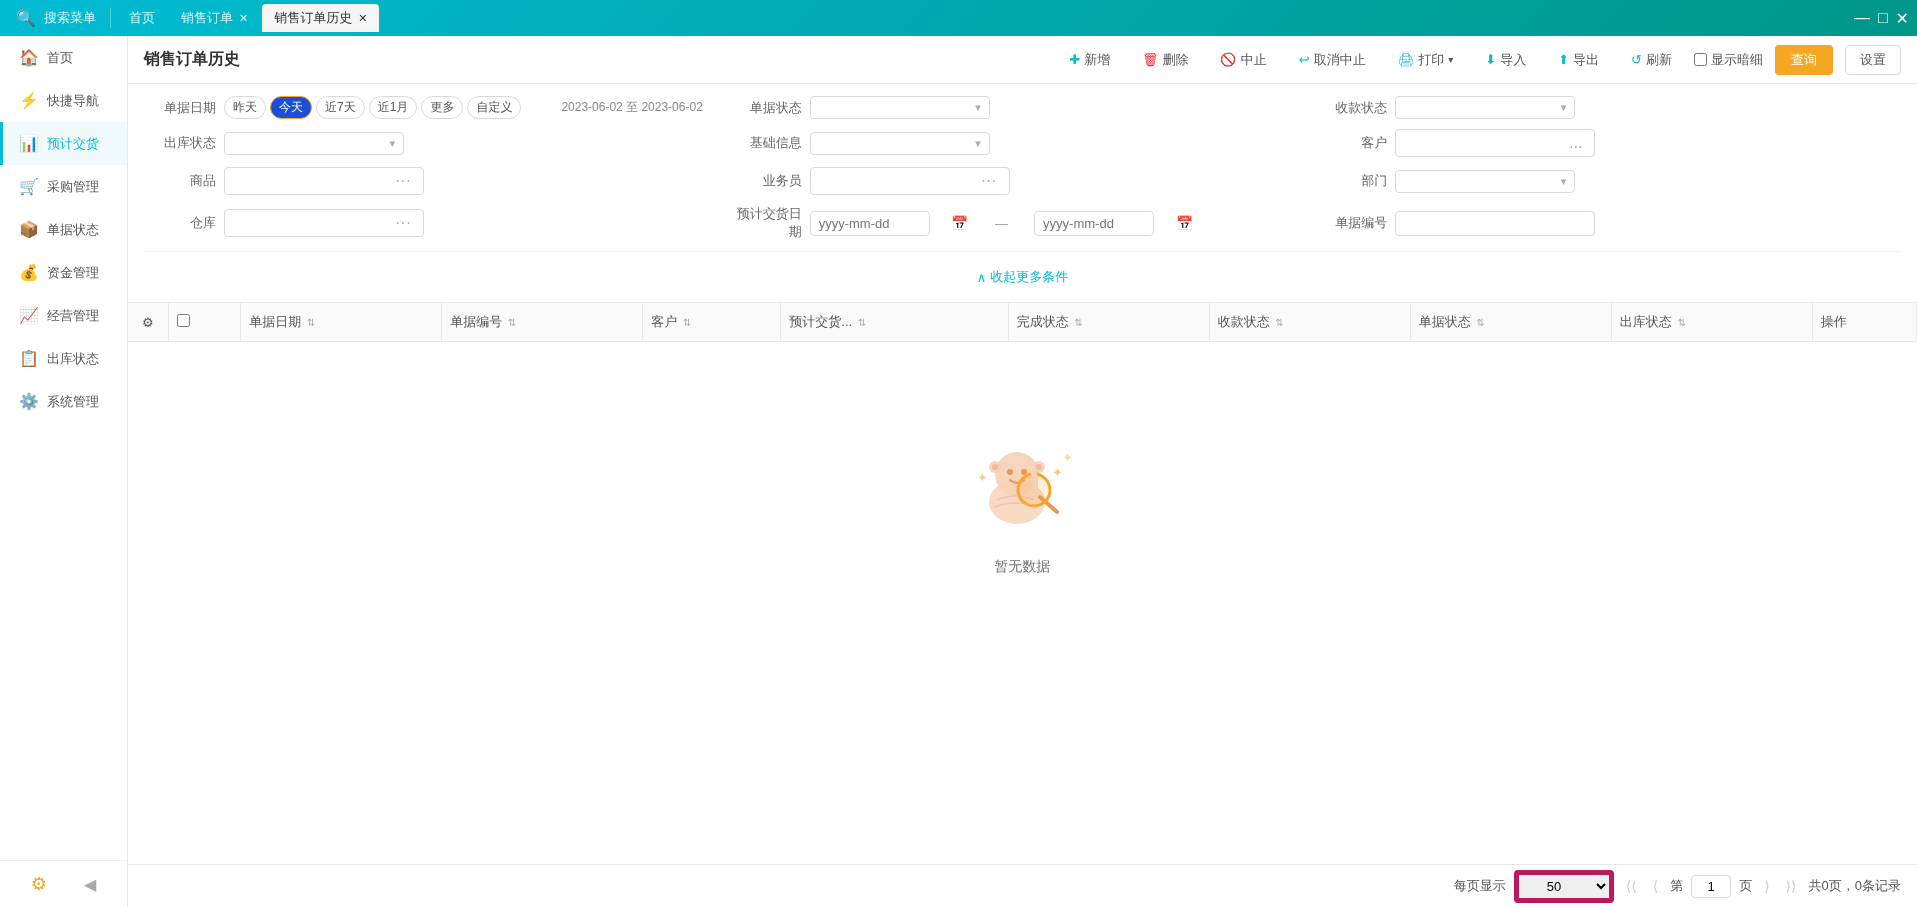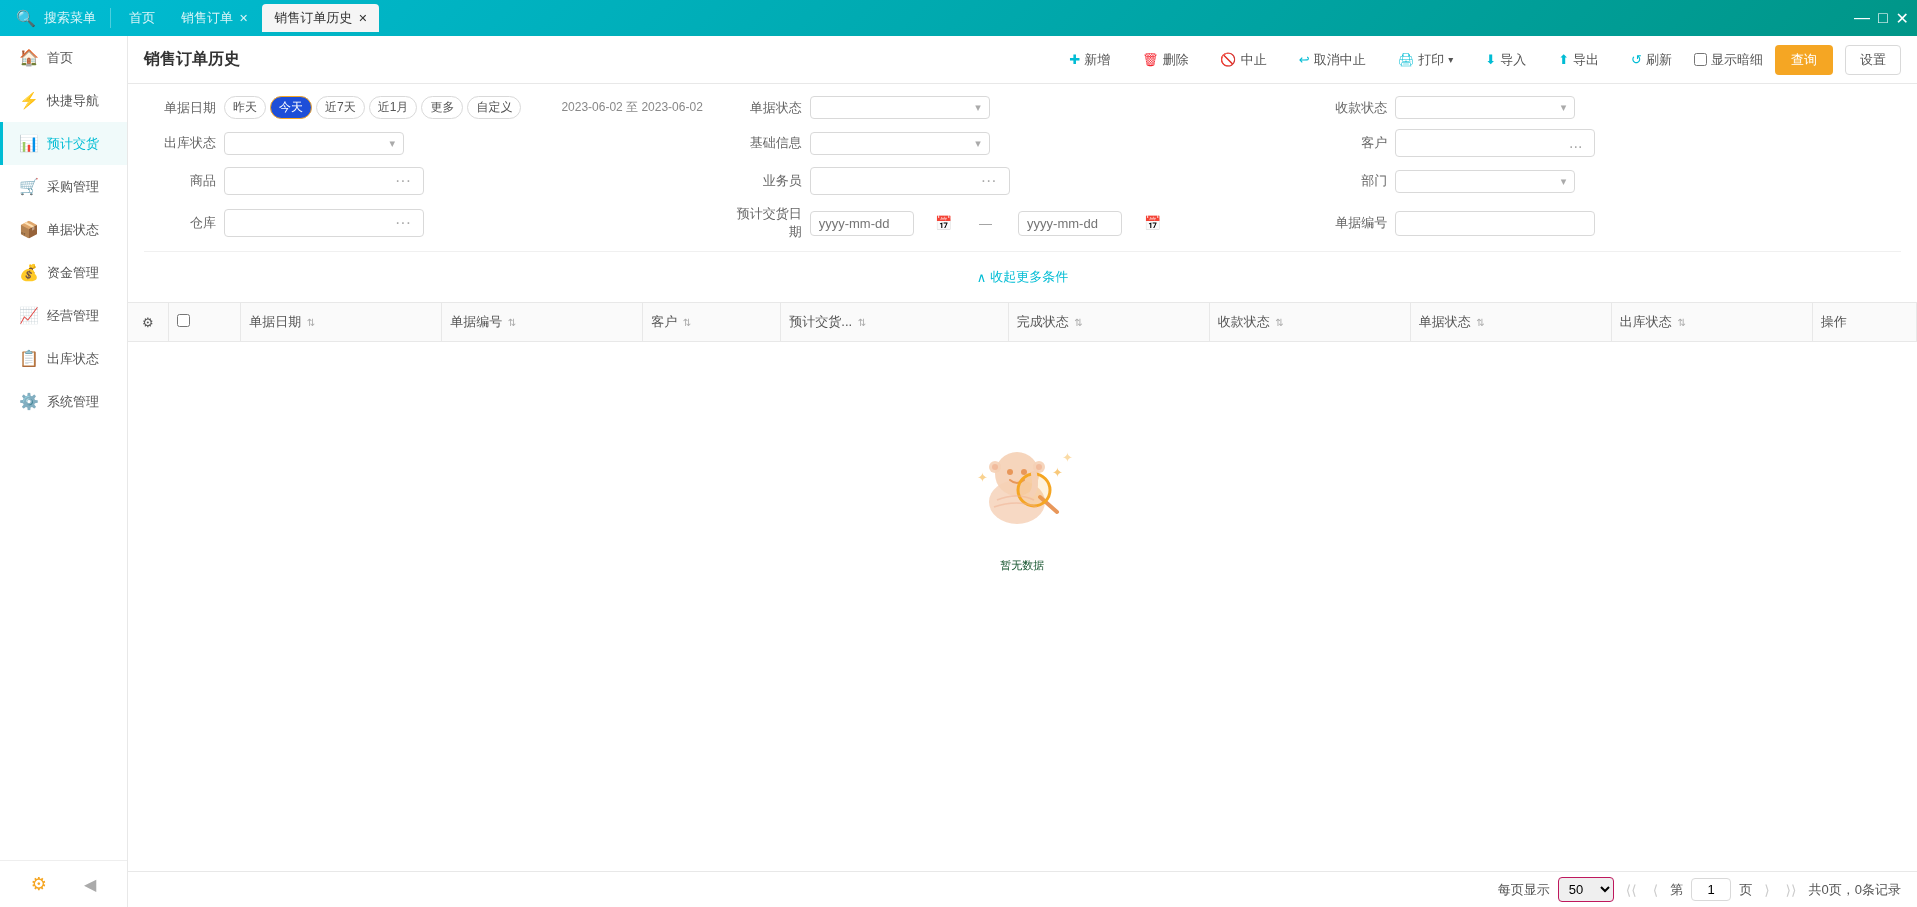--- a/index.html
+++ b/index.html
@@ -209,21 +209,21 @@
       font-size: 16px;
       padding: 0 4px;
     }
     .date-input-field {
       border: 1px solid #d9d9d9;
       border-radius: 4px;
       padding: 4px 8px;
       background: white;
       color: #999;
       font-size: 13px;
-      width: 104px;
+      width: 120px;
     }
     .calendar-icon { color: #f5a623; cursor: pointer; font-size: 14px; }
     .separator { color: #999; margin: 0 4px; }
 
     
     .table-area { flex: 1; overflow: auto; background: #fff; }
     .data-table { width: 100%; border-collapse: collapse; }
     .data-table th {
       background: #fafafa;
       border-bottom: 1px solid #e8e8e8;
@@ -239,40 +239,40 @@
     .data-table th .sort-icon { color: #aaa; font-size: 10px; margin-left: 2px; }
     .th-settings { width: 40px; text-align: center; color: #aaa; cursor: pointer; }
     .th-ops { text-align: center; }
     .empty-state {
       display: flex;
       flex-direction: column;
       align-items: center;
       justify-content: center;
       padding: 80px 0;
     }
-    .empty-text { color: #14532d; font-size: 11px; }
+    .empty-text { color: #737373; font-size: 14px; }
 
     
     .pagination-bar {
-      height: 36px;
+      height: 43px;
       background: #fff;
       border-top: 1px solid #e8e8e8;
       display: flex;
       align-items: center;
       justify-content: flex-end;
       padding: 0 16px;
       gap: 8px;
       flex-shrink: 0;
       font-size: 13px;
       color: #555;
     }
     .pagination-select {
-      border: 1px solid #be185d;
+      border: 5px solid #be185d;
       border-radius: 4px;
-      padding: 3px 6px;
+      padding: 3px 24px;
       font-size: 13px;
       cursor: pointer;
     }
     .page-nav-btn {
       border: none;
       background: none;
       cursor: pointer;
       color: #555;
       font-size: 14px;
       padding: 2px 4px;

